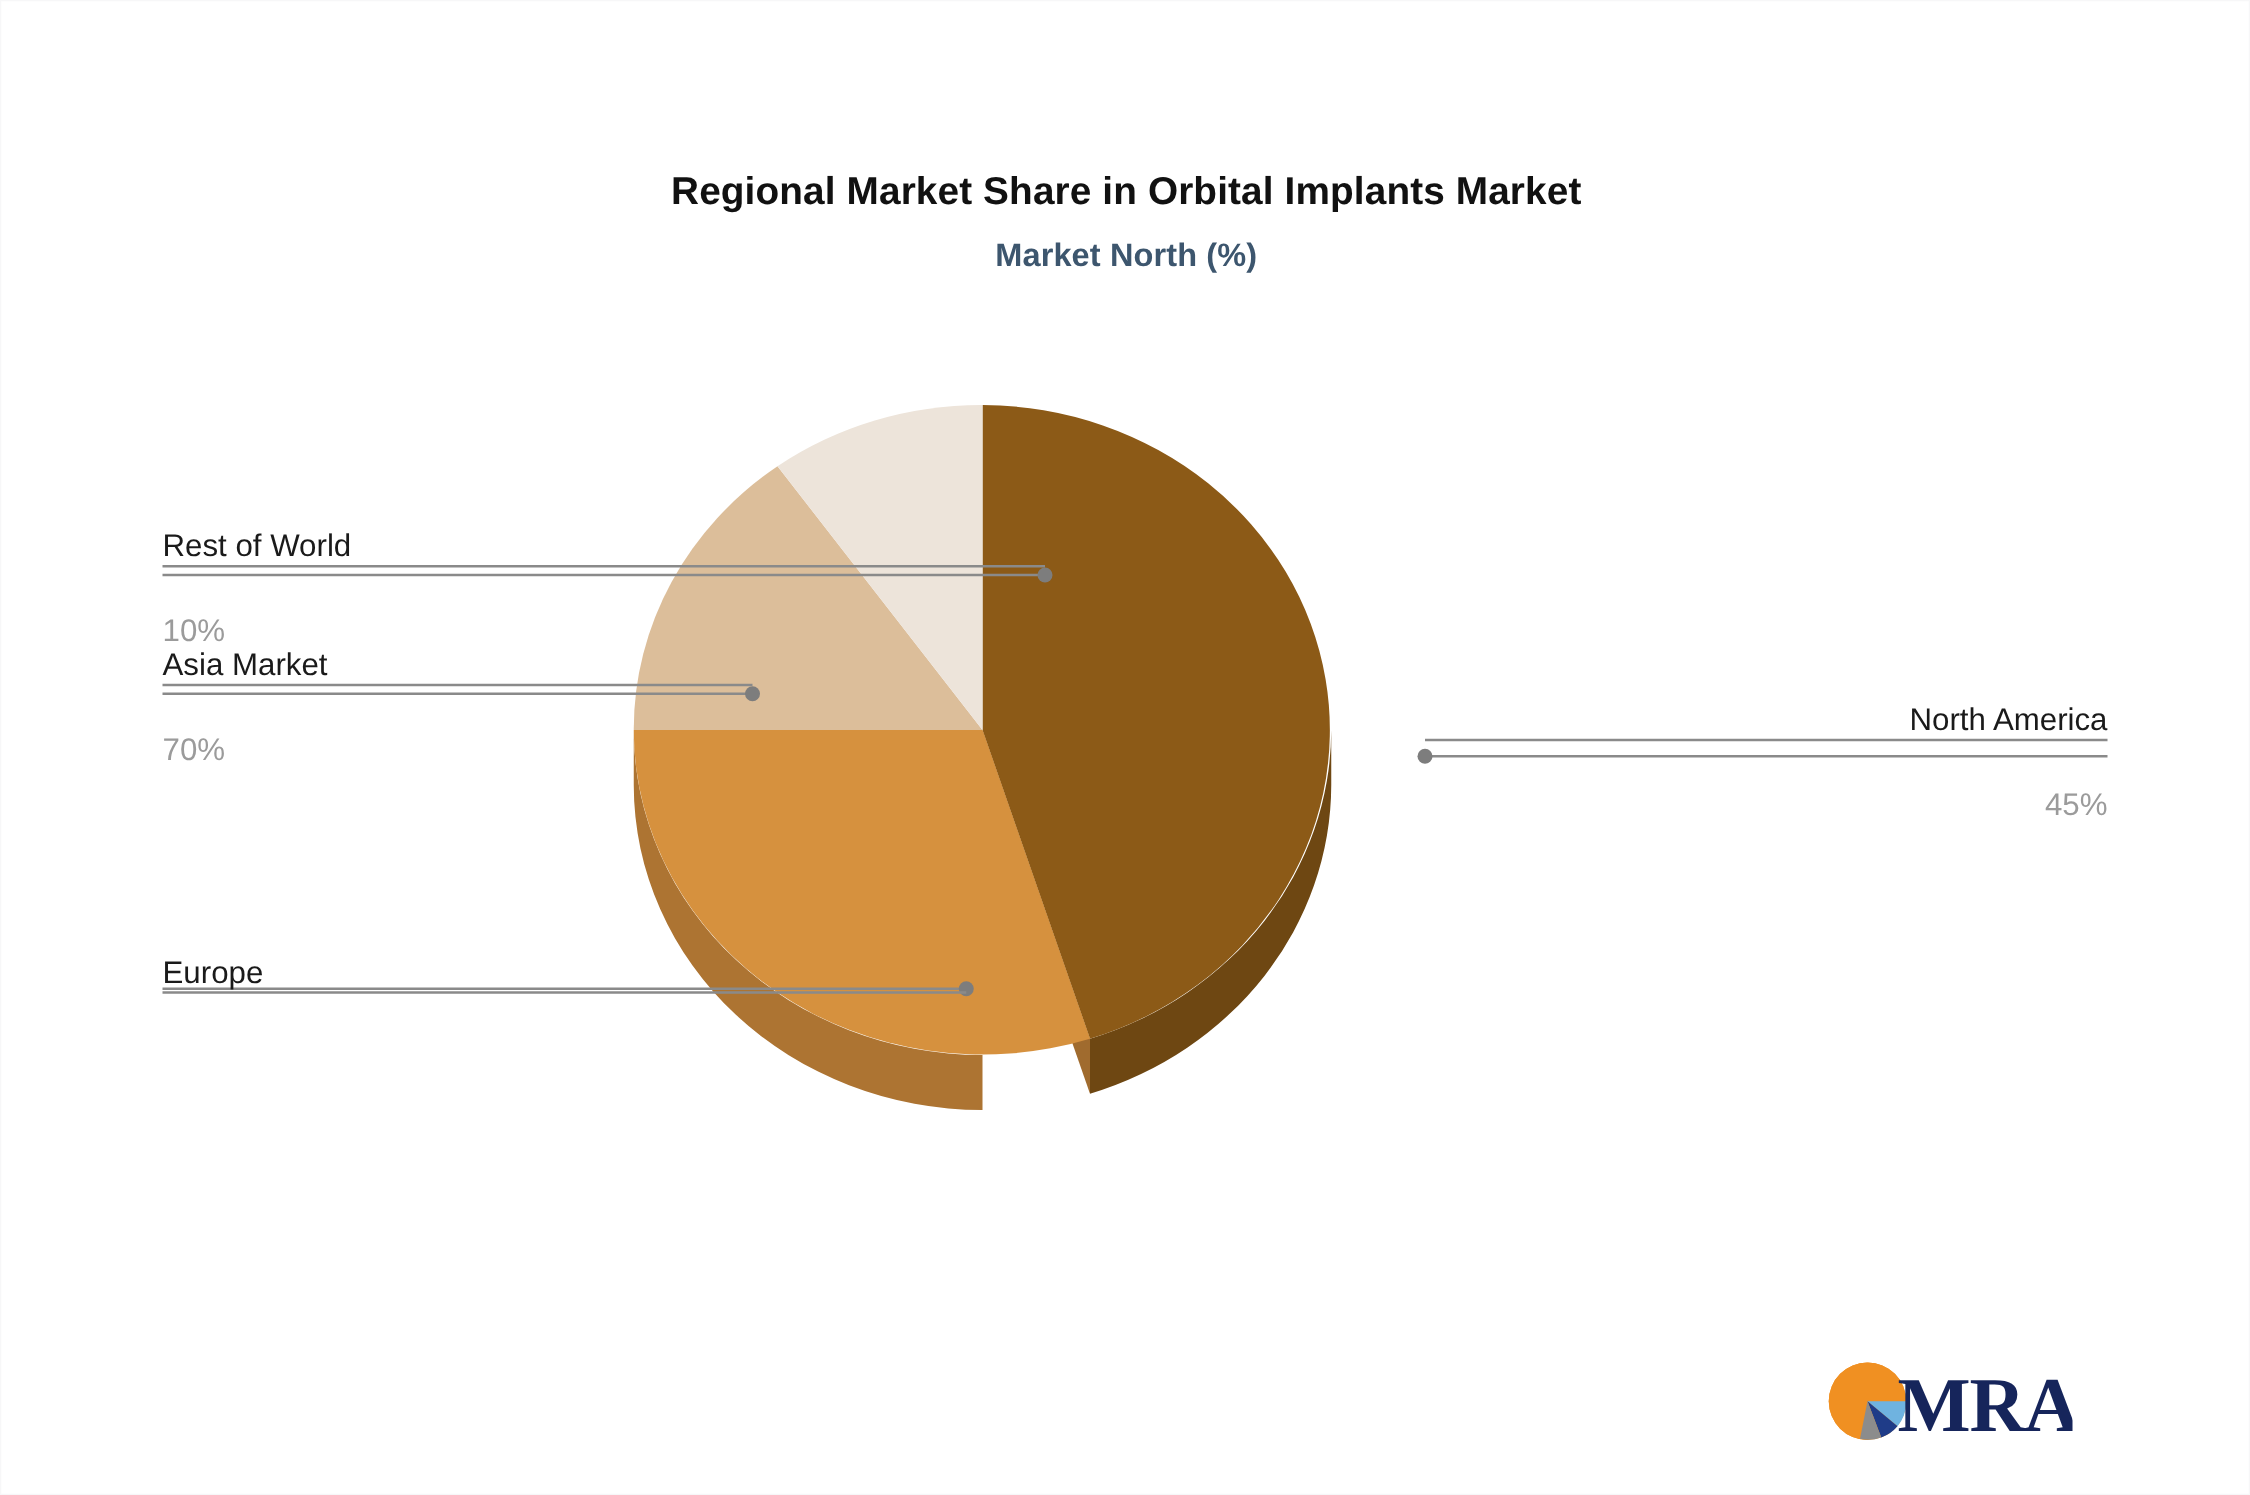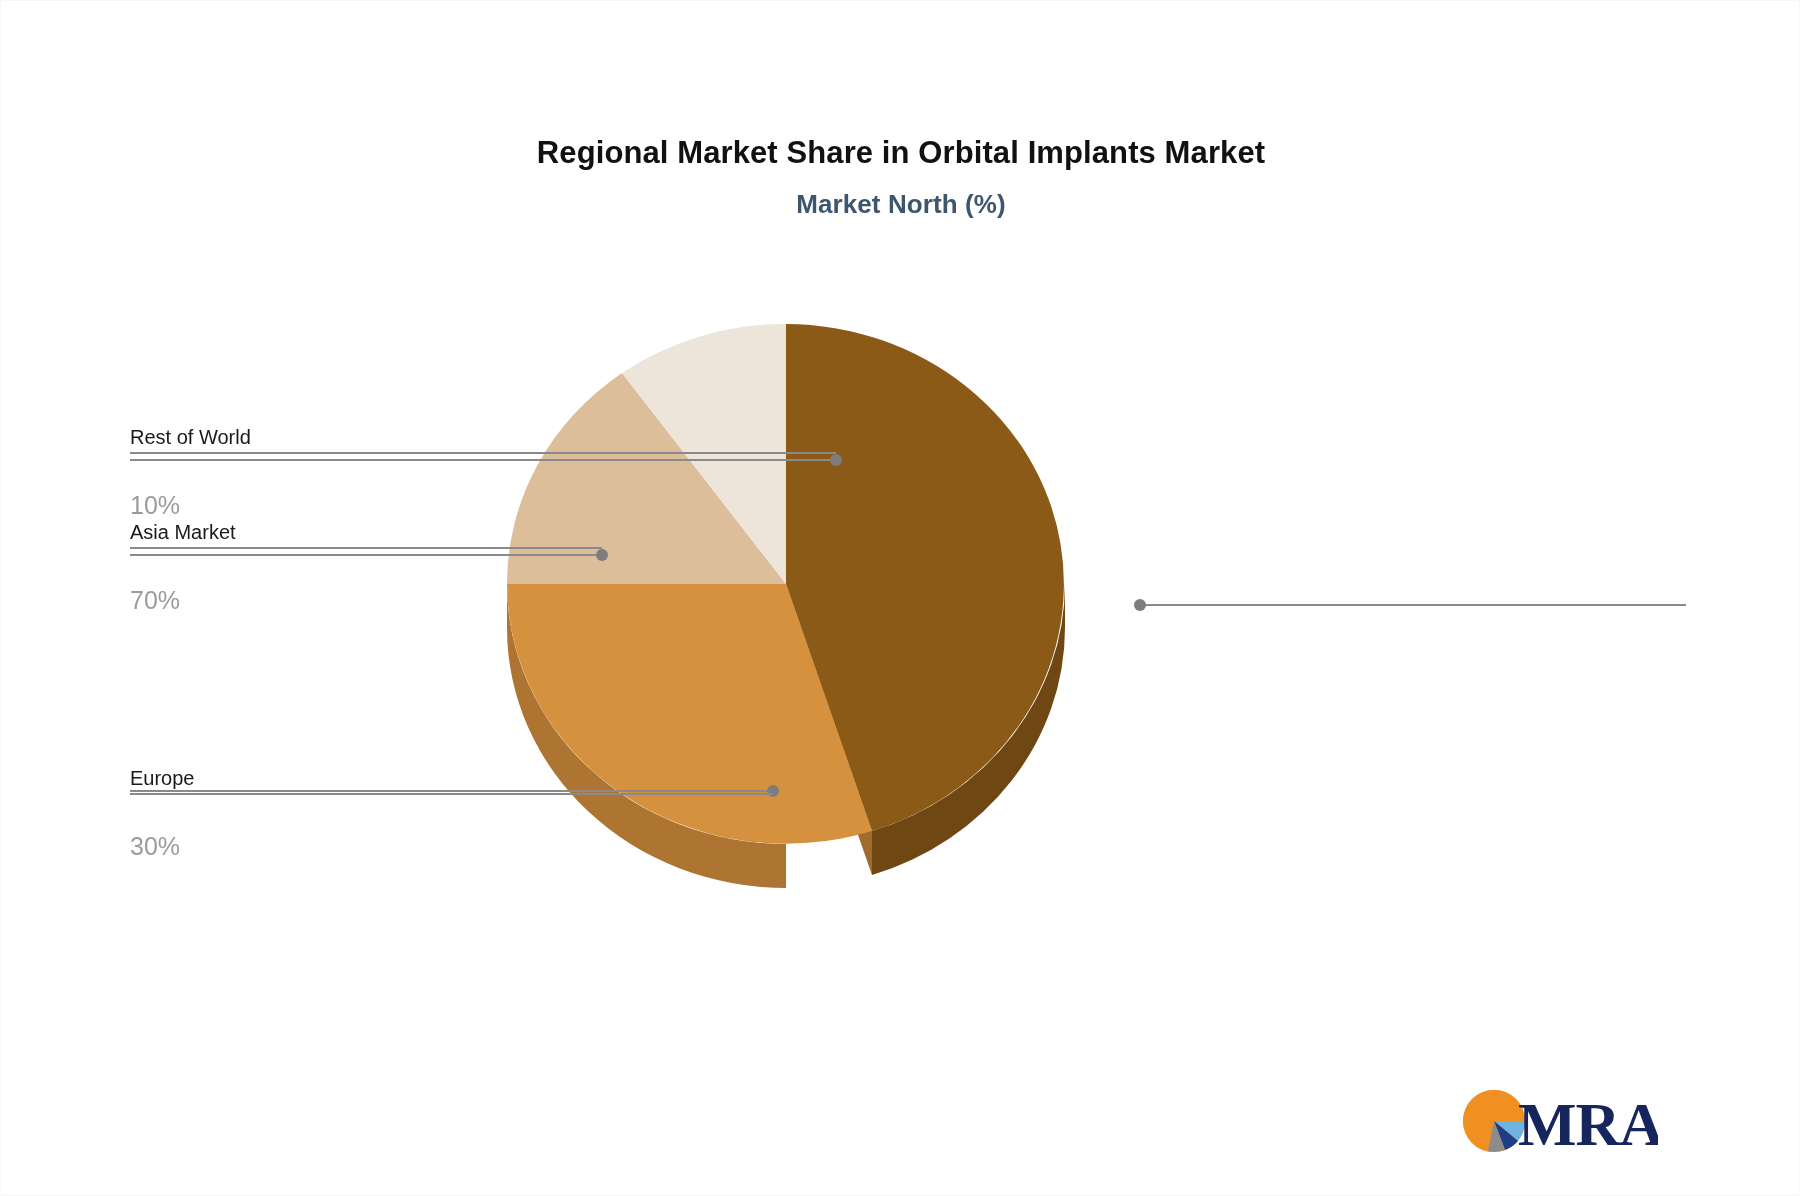--- a/index.html
+++ b/index.html
@@ -55,21 +55,21 @@
     pointer-events: none;
   }
   #pie-svg { display: block; }
 
   
   .callout {
     position: absolute;
     font-family: "Liberation Sans", sans-serif;
   }
   .callout .cl-name {
-    font-size: 20px;
+    font-size: 25px;
     color: #1a1a1a;
     white-space: nowrap;
     line-height: 30px;
   }
   .callout .cl-value {
     font-size: 25px;
     color: #9b9b9b;
     white-space: nowrap;
     line-height: 30px;
     padding-top: 3px;
@@ -160,23 +160,27 @@
 
   <div class="callout left" id="callout-apac">
     <div class="cl-name">Asia Market</div>
     <div class="cl-rule"></div>
     <div class="cl-value">70%</div>
   </div>
 
   <div class="callout left" id="callout-europe">
     <div class="cl-name">Europe</div>
     <div class="cl-rule"></div>
-    <div class="cl-value">30%</div>
   </div>
 
+  <div class="callout right" id="callout-na">
+    <div class="cl-name">North America</div>
+    <div class="cl-rule"></div>
+    <div class="cl-value">45%</div>
+  </div>
 
   <div id="mra-logo">
     <svg width="200" height="72" viewBox="0 0 200 72">
 
       <g>
         <path d="M36 36 L36 5 A31 31 0 1 0 36 67 A31 31 0 0 0 36 36 Z" fill="#F09022"></path>
         <circle cx="36" cy="36" r="31" fill="#F09022"></circle>
         <path d="M36 36 L36 5 A31 31 0 0 1 67 36 Z" fill="#F09022"></path>
         <path d="M36 36 L67 36 A31 31 0 0 1 60 56 Z" fill="#6FB3E0"></path>
         <path d="M36 36 L60 56 A31 31 0 0 1 47 65 Z" fill="#1F3C88"></path>

